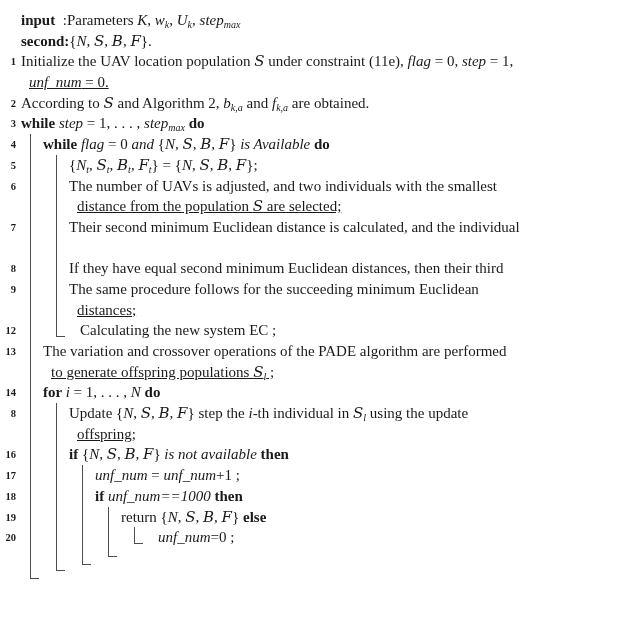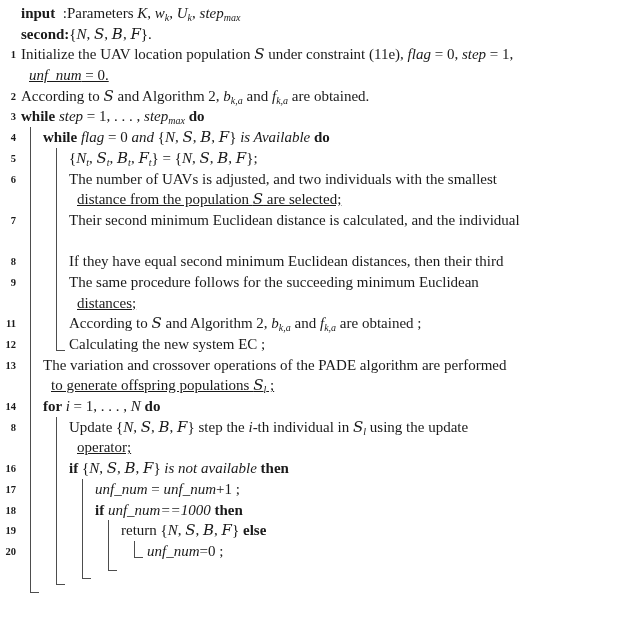--- a/index.html
+++ b/index.html
@@ -2,36 +2,36 @@
 <html style="--ink: #1a1a1a; --rule: #4d4d4d; --bg: #ffffff;"><head>
 <meta charset="utf-8">
 <style>
   :root { --ink:#1a1a1a; --rule:#4d4d4d; --bg:#ffffff; }
   html,body { margin:0; padding:0; }
   body {
     width:620px; height:642px; overflow:hidden;
     background:var(--bg); color:var(--ink);
     font-family:"Liberation Serif","DejaVu Serif",serif;
   }
-  .algo { padding-top:3px; font-size:15px; }
+  .algo { padding-top:10px; font-size:15px; }
   .row { display:flex; align-items:stretch; height:20.7px; line-height:20.7px; }
   .row.brow { line-height:0; }
   .num {
     flex:0 0 16px; width:16px; text-align:right; margin-right:5px;
     font-weight:bold; font-size:10.5px; line-height:22.5px;
   }
   .g { flex:0 0 12px; width:12px; margin-left:13px;
        border-left:1.5px solid var(--rule); }
   .f { flex:0 0 8px; width:8px; margin-left:13px; height:16px;
        border-left:1.5px solid var(--rule); border-bottom:1.5px solid var(--rule); }
   .fst { margin-left:9px !important; }
   .brow .f { height:auto; }
   .txt { white-space:pre; }
   .txt.cont { margin-left:8px;text-decoration:underline; }
-  .txt.aft { margin-left:4px; }
+  .txt.aft { margin-left:15px; }
   .bd { font-weight:bold; }
   .it { font-style:italic; }
   .cal { font-style:italic; font-family:"DejaVu Serif","Liberation Serif",serif; }
   .sub { font-size:10px; font-style:italic; vertical-align:-3px; }
 </style>
 </head>
 <body>
 
 <div class="algo" id="algo">
     <div class="row">
@@ -104,26 +104,20 @@
       <span class="g"></span>
       <span class="txt"><span>The same procedure follows for the succeeding minimum Euclidean</span></span>
     </div>
     <div class="row">
       <span class="num"></span>
       <span class="g fst"></span>
       <span class="g"></span>
       <span class="txt cont"><span>distances;</span></span>
     </div>
     <div class="row">
-      <span class="num">11</span>
-      <span class="g fst"></span>
-      <span class="g"></span>
-      <span class="txt"><span>According to </span><span class="cal">S</span><span> and Algorithm 2, </span><span class="it">b</span><span class="sub">k,a</span><span> and </span><span class="it">f</span><span class="sub">k,a</span><span> are obtained ;</span></span>
-    </div>
-    <div class="row">
       <span class="num">12</span>
       <span class="g fst"></span>
       <span class="f"></span>
       <span class="txt aft"><span>Calculating the new system EC ;</span></span>
     </div>
     <div class="row" style="">
       <span class="num">13</span>
       <span class="g fst"></span>
       <span class="txt"><span>The variation and crossover operations of the PADE algorithm are performed</span></span>
     </div>
@@ -140,21 +134,21 @@
     <div class="row">
       <span class="num">8</span>
       <span class="g fst"></span>
       <span class="g"></span>
       <span class="txt"><span>Update {</span><span class="it">N</span><span>, </span><span class="cal">S</span><span>, </span><span class="cal">B</span><span>, </span><span class="cal">F</span><span>} step the </span><span class="it">i</span><span>-th individual in </span><span class="cal">S</span><span class="sub">l</span><span> using the update</span></span>
     </div>
     <div class="row">
       <span class="num"></span>
       <span class="g fst"></span>
       <span class="g"></span>
-      <span class="txt cont"><span>operator;</span></span>
+      <span class="txt cont"><span>offspring;</span></span>
     </div>
     <div class="row">
       <span class="num">16</span>
       <span class="g fst"></span>
       <span class="g"></span>
       <span class="txt"><span class="bd">if </span><span>{</span><span class="it">N</span><span>, </span><span class="cal">S</span><span>, </span><span class="cal">B</span><span>, </span><span class="cal">F</span><span>} </span><span class="it">is not available</span><span class="bd"> then</span></span>
     </div>
     <div class="row">
       <span class="num">17</span>
       <span class="g fst"></span>

